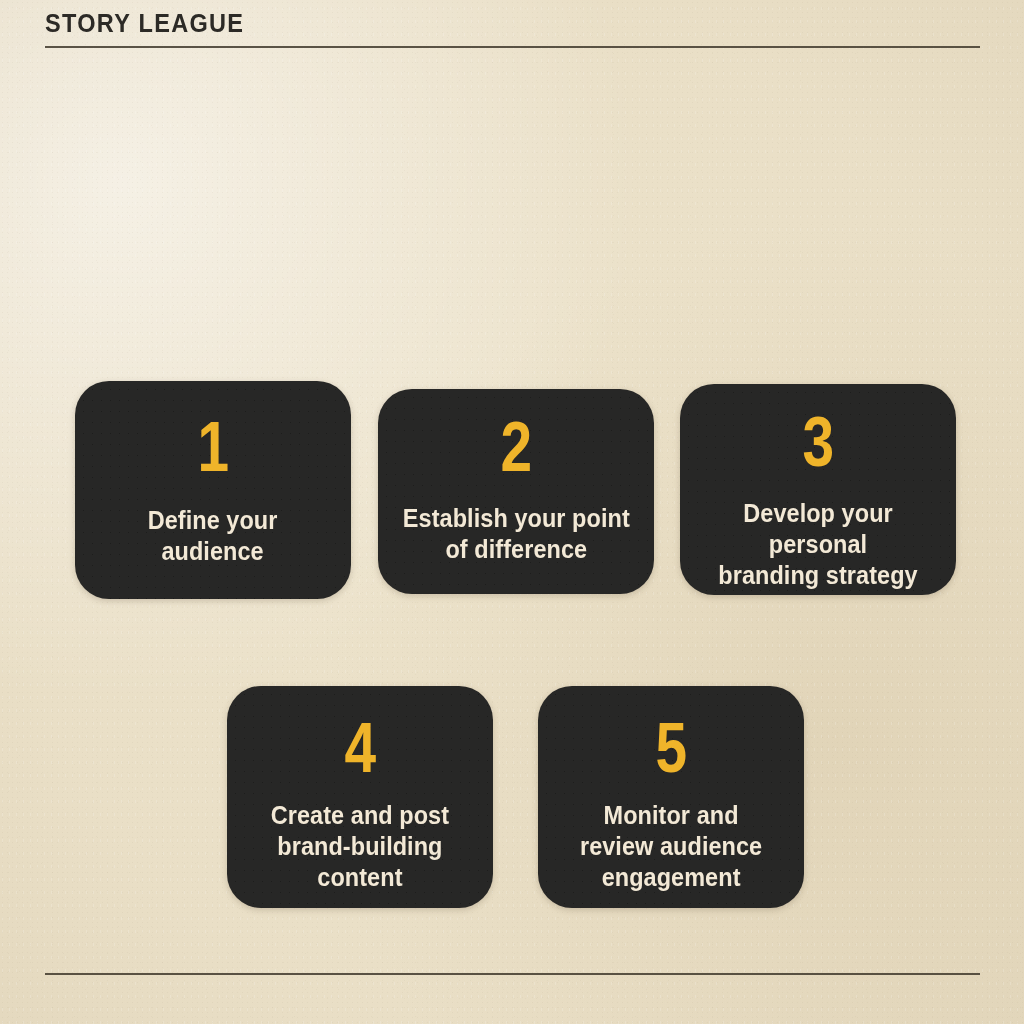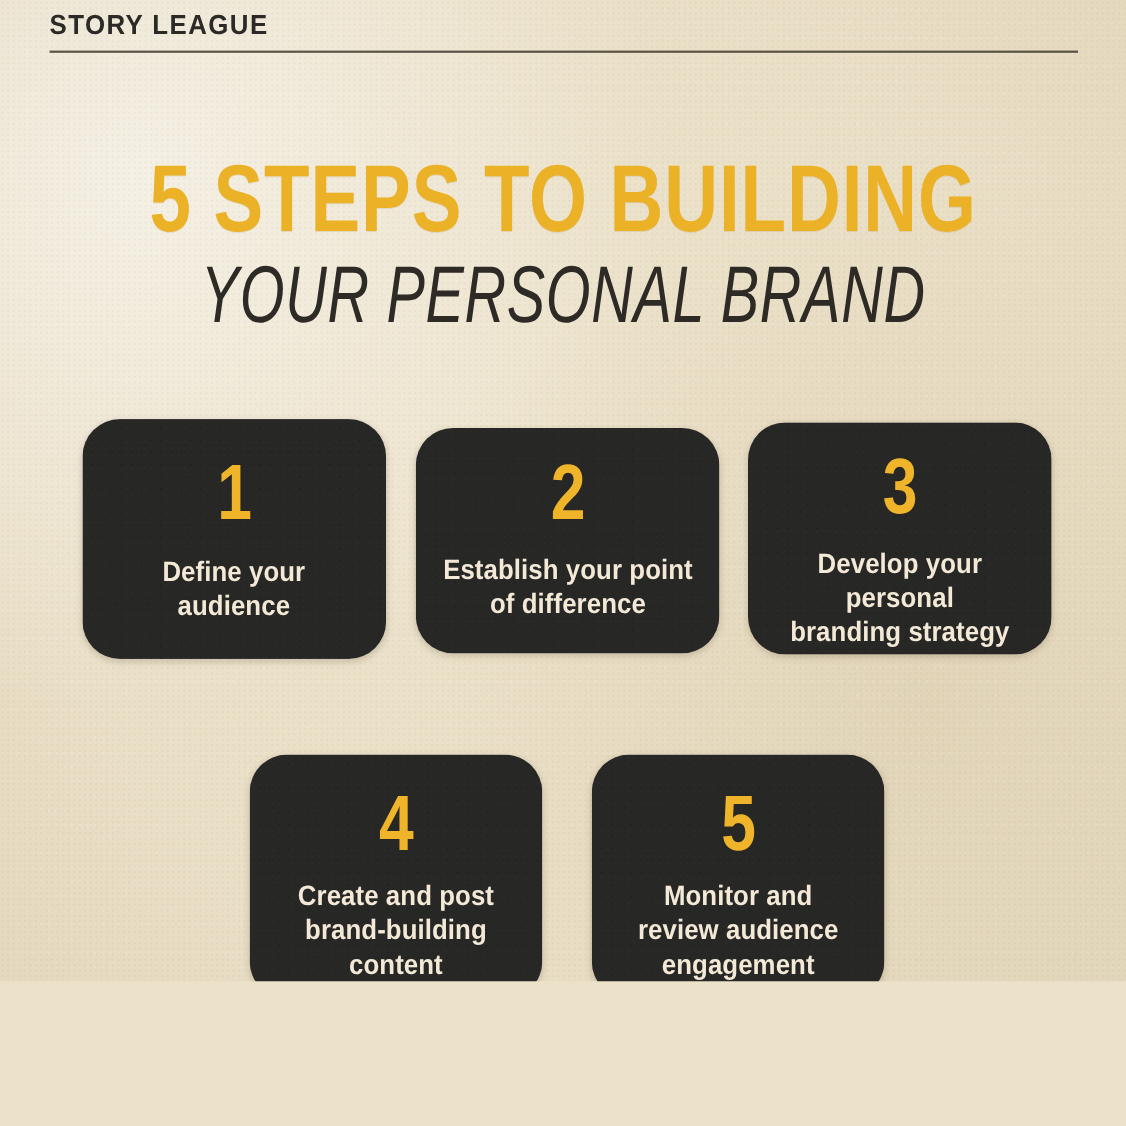--- a/index.html
+++ b/index.html
@@ -11,21 +11,21 @@
     width: 1024px;
     height: 1024px;
     overflow: hidden;
     background: #ece2ca;
     font-family: "Liberation Sans", sans-serif;
   }
 
   #poster {
     position: relative;
     width: 1024px;
-    height: 892px;
+    height: 1024px;
     background-color: #ece2ca;
     background-image:
       radial-gradient(circle at 12% 18%, rgba(255,255,255,0.55) 0%, rgba(255,255,255,0) 42%),
       radial-gradient(circle at 82% 72%, rgba(214,198,165,0.45) 0%, rgba(214,198,165,0) 46%),
       radial-gradient(circle at 50% 50%, rgba(238,229,206,0.6) 0%, rgba(226,214,187,0.25) 70%, rgba(214,200,170,0.35) 100%);
     overflow: hidden;
   }
 
   
   #grain {
@@ -168,24 +168,20 @@
 <div id="poster">
 
   <div id="grain"></div>
 
   <div id="brandbar">
     <div id="brand-wordmark">STORY LEAGUE</div>
   </div>
 
   <div class="hrule" id="rule-top"></div>
 
-  <div id="title-block">
-    <div id="title-main">5 STEPS TO BUILDING</div>
-    <div id="title-sub">YOUR PERSONAL BRAND</div>
-  </div>
 
   <div class="card" id="card-1">
     <div class="card-num">1</div>
     <div class="card-text">Define your
 audience</div>
   </div>
 
   <div class="card" id="card-2">
     <div class="card-num">2</div>
     <div class="card-text">Establish your point

